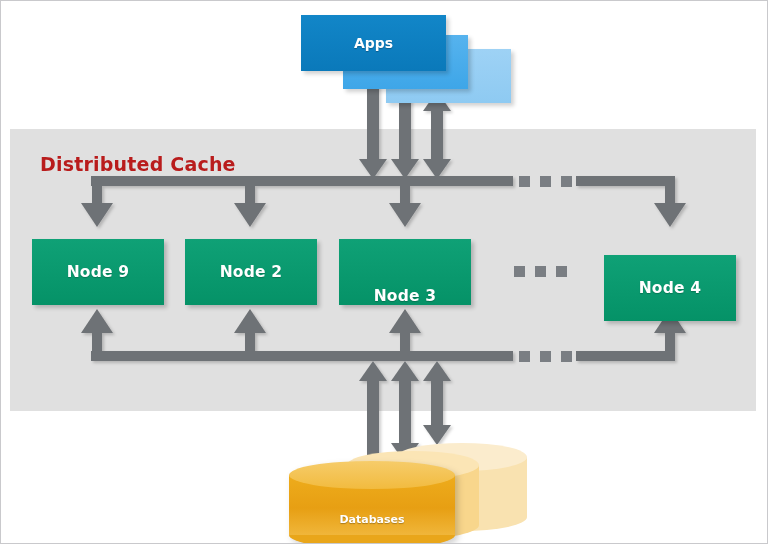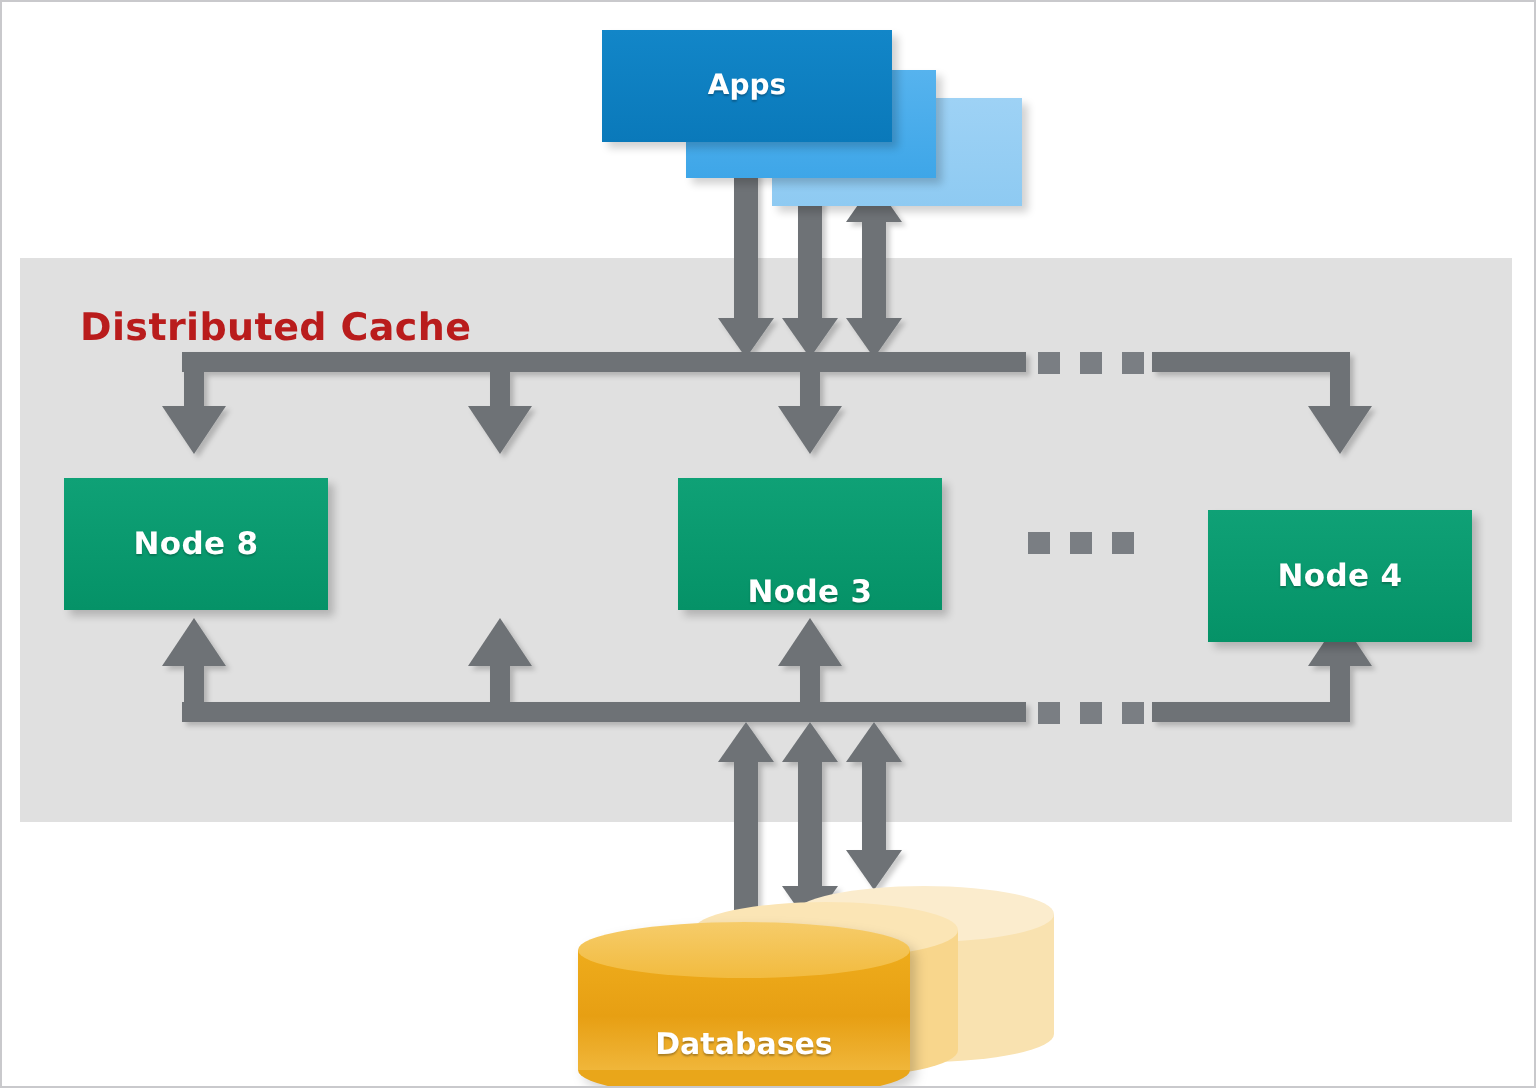--- a/index.html
+++ b/index.html
@@ -77,21 +77,21 @@
   #db-mid{left:58px;top:12px;width:132px;height:74px;}
   #db-mid .body,#db-mid .bot{background:#f8d68c;}
   #db-mid .top{background:#fbe5b5;}
   #db-front{left:0px;top:22px;width:166px;height:74px;
             filter:drop-shadow(3px 3px 3px rgba(0,0,0,.18));}
   #db-front .body{background:linear-gradient(180deg,#eeac1c 0%,#e79f13 55%,#f0b63a 100%);}
   #db-front .bot{background:#e9a61a;}
   #db-front .top{background:linear-gradient(180deg,#f6cc6a 0%,#f2bb3f 100%);}
   #db-label{
     position:absolute;left:0;top:52px;width:166px;
-    text-align:center;color:#ffffff;font-size:15px;font-weight:bold;
+    text-align:center;color:#ffffff;font-size:11px;font-weight:bold;
     text-shadow:0 1px 1px rgba(0,0,0,.28);
   }
 
   
   #wires{position:absolute;left:0;top:0;width:768px;height:544px;}
 
   
   .dots{position:absolute;display:flex;gap:10px;}
   .dots i{display:block;width:11px;height:11px;background:#7a7e83;}
   #dots-top{left:518px;top:175px;}
@@ -200,21 +200,24 @@
     <i></i>
     <i></i>
   </div>
   <div class="dots" id="dots-bot">
     <i></i>
     <i></i>
     <i></i>
   </div>
 
   <div class="node" id="node-1">
-    <span>Node 8</span>
+    <span>Node 9</span>
+  </div>
+  <div class="node" id="node-2">
+    <span>Node 2</span>
   </div>
   <div class="node" id="node-3">
     <span>Node 3</span>
   </div>
   <div class="node" id="node-4">
     <span>Node 4</span>
   </div>
 
   <div id="apps-group">
     <div class="appbox" id="app-back"></div>

